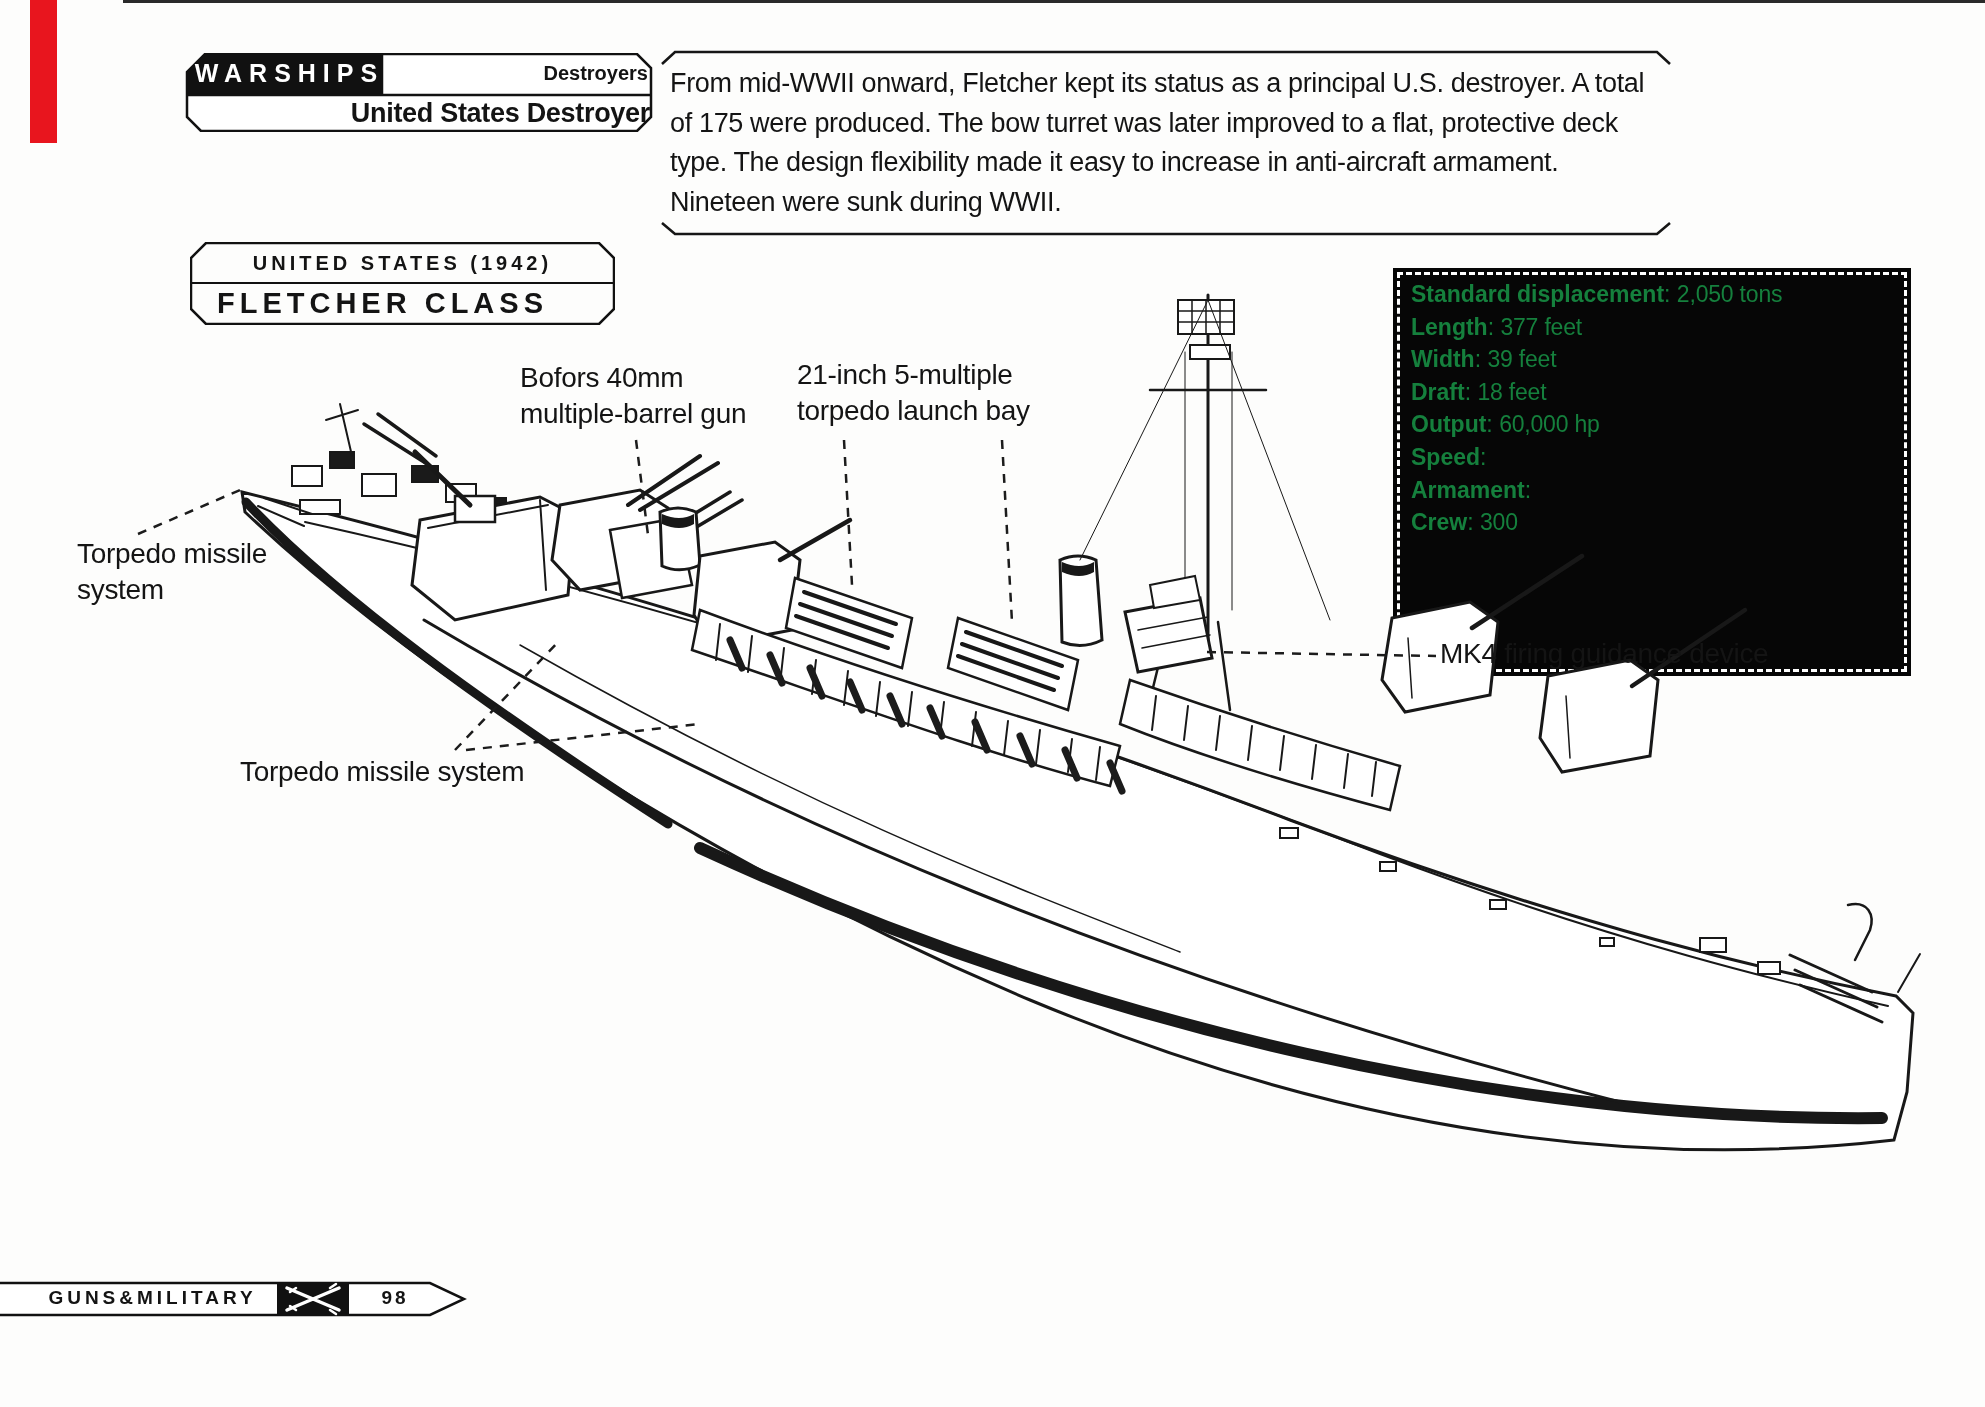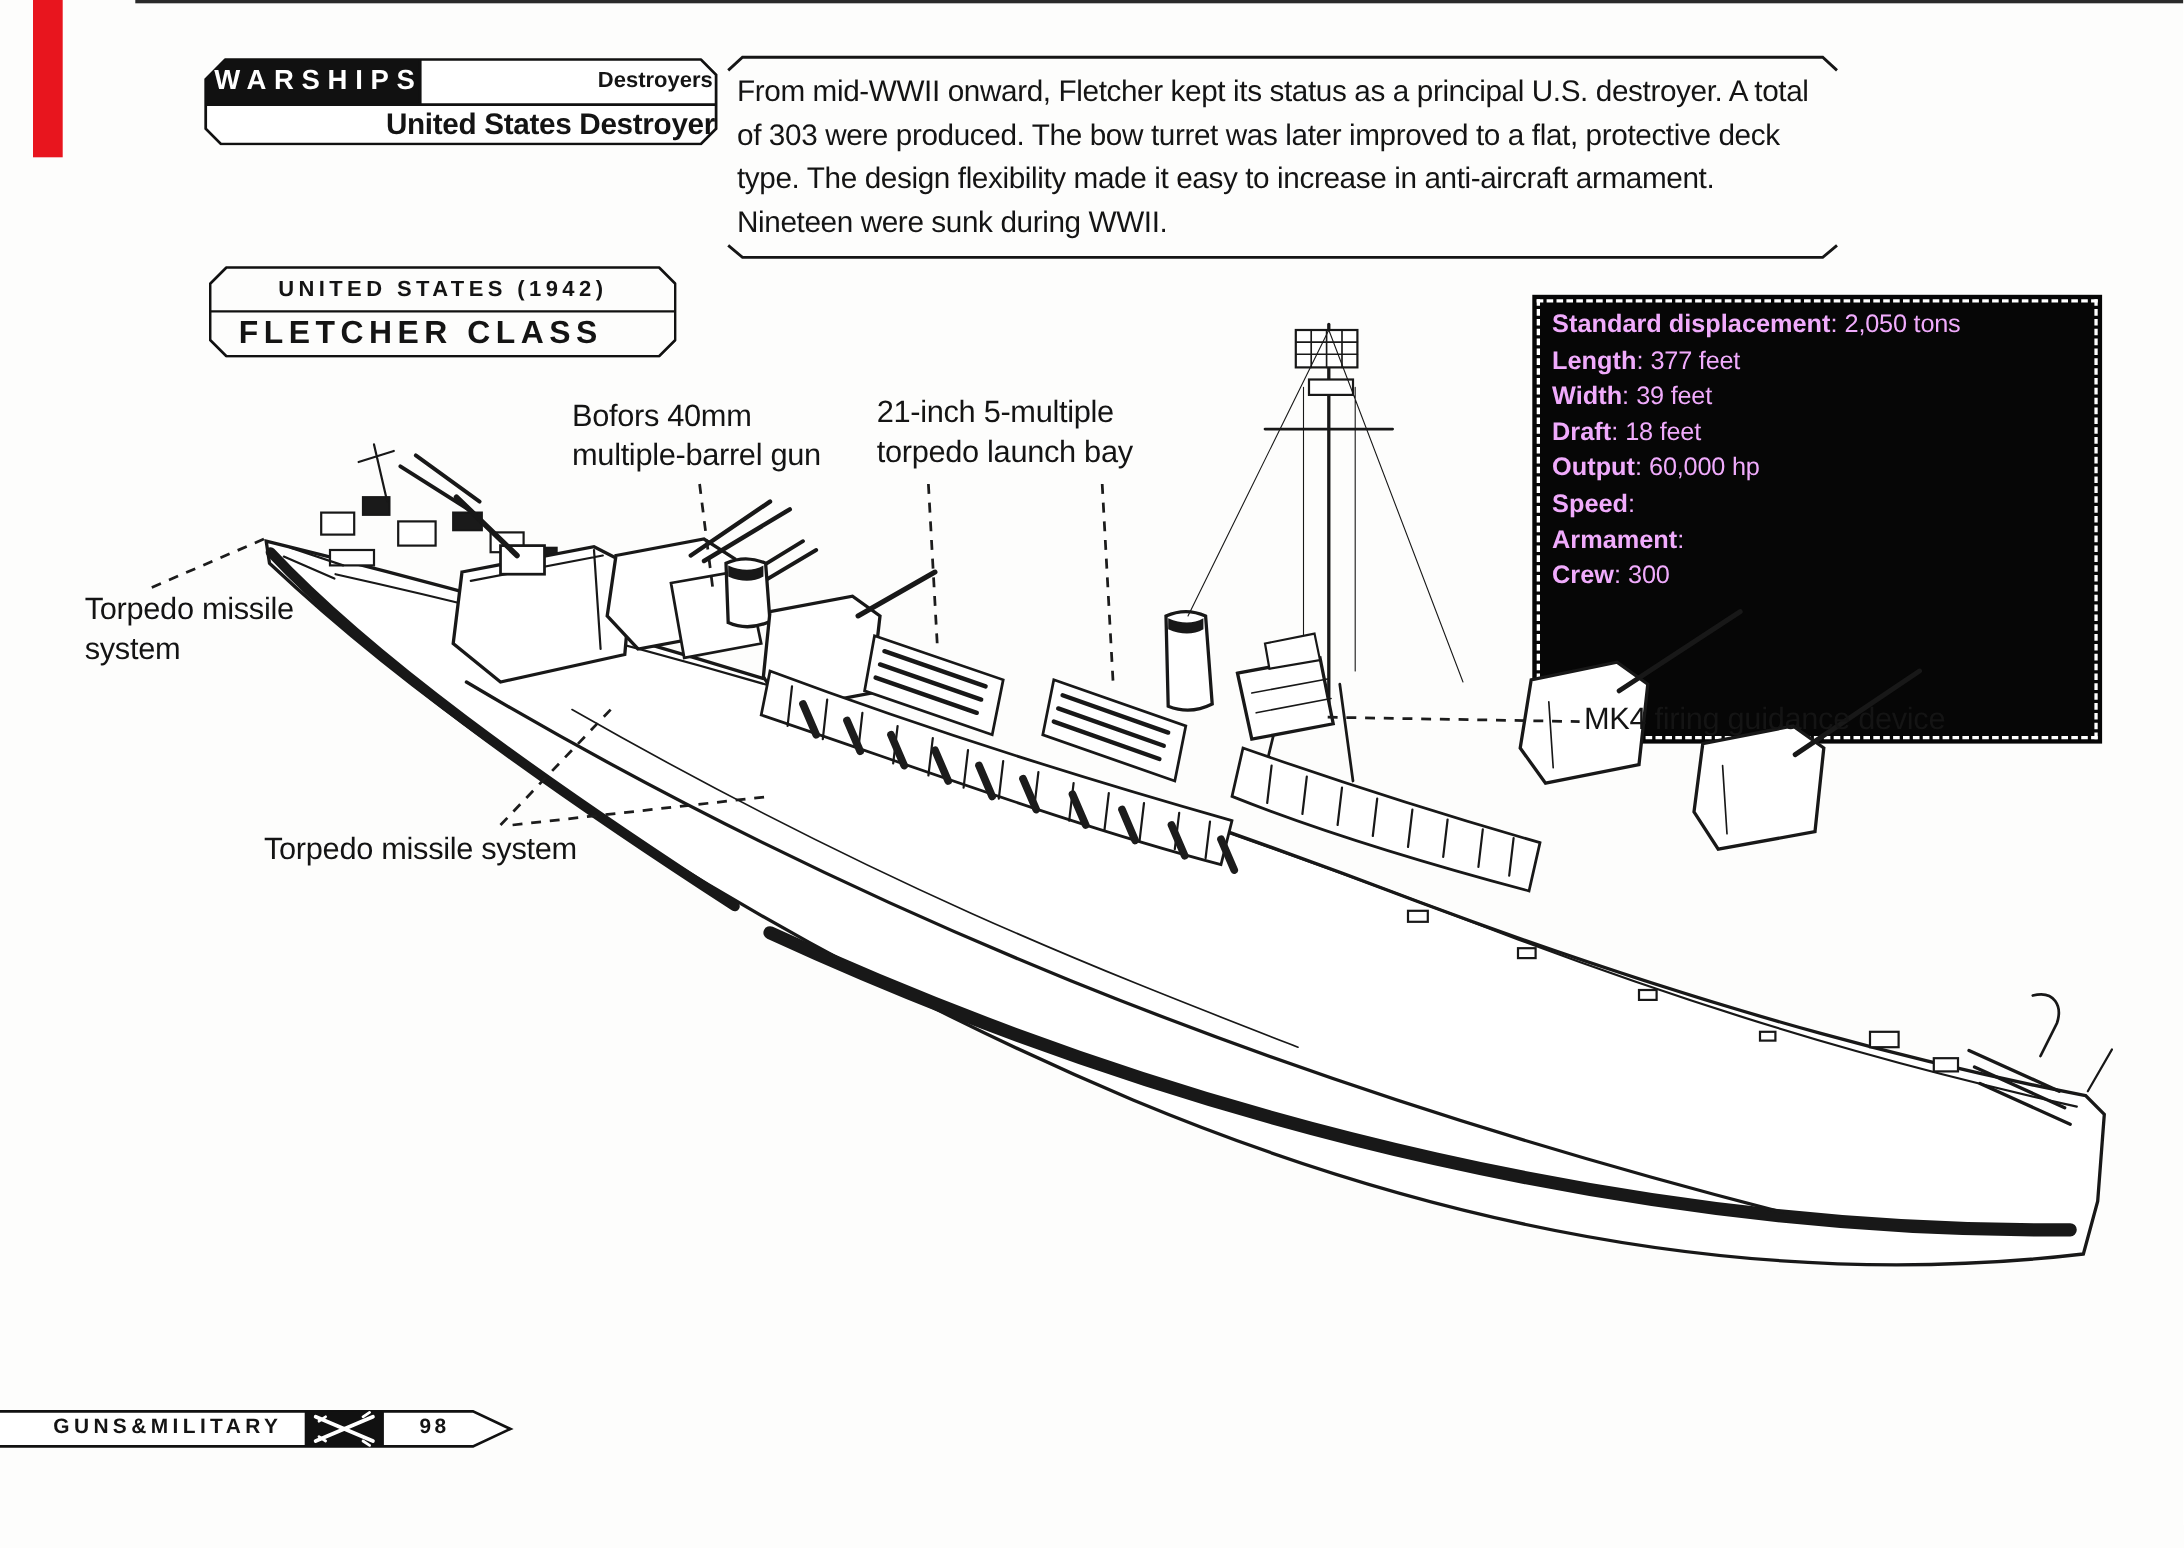--- a/index.html
+++ b/index.html
@@ -20,21 +20,21 @@
       padding-right:14px;font-weight:bold;font-size:27px;letter-spacing:-0.3px;margin-left:16px;}
   
   #intro-text{left:670px;top:64px;width:995px;font-size:27px;line-height:39.5px;letter-spacing:-0.35px;}
   
   #class-plate{left:190px;top:242px;width:425px;height:83px;}
   #country-year{left:190px;top:244px;width:425px;height:39px;display:flex;align-items:center;justify-content:center;
       font-size:20px;font-weight:bold;letter-spacing:4px;}
   #class-name{left:190px;top:284px;width:385px;height:39px;display:flex;align-items:center;justify-content:center;
       font-size:29px;font-weight:bold;letter-spacing:5px;border-radius:19px;}
   
-  #spec-box{left:1393px;top:268px;width:518px;height:408px;background:#060606;color:#f0abfc;}
+  #spec-box{left:1393px;top:268px;width:518px;height:408px;background:#060606;color:#15803d;}
   #spec-border{position:absolute;left:4px;top:4px;right:4px;bottom:4px;border:3px dashed #ffffff;}
   #spec-rows{position:absolute;left:18px;top:10px;right:14px;font-size:23px;line-height:32.6px;}
   .spec-row{display:flex;align-items:flex-start;}
   .spec-key{font-weight:bold;white-space:nowrap;}
   .spec-colon{white-space:pre;}
   .spec-value{flex:1;letter-spacing:-0.2px;}
   
   .callout{font-size:28px;line-height:36px;letter-spacing:-0.3px;}
   #label-bofors{left:520px;top:360px;}
   #label-bay{left:797px;top:357px;}
@@ -62,21 +62,21 @@
     <path d="M20,1 H197 V42 H2 V19 Z" fill="#111111"></path>
     <path d="M197,1 V42 M2,42 H466" stroke="#111111" stroke-width="2.5" fill="none"></path>
   </svg>
   <div class="abs" id="warships-title">WARSHIPS</div>
   <div class="abs" id="destroyers-label">Destroyers</div>
   <div class="abs" id="header-subtitle">United States Destroyer</div>
 
   <svg class="abs" style="left:660px;top:50px;" width="1012" height="16" viewBox="0 0 1012 16">
     <path d="M2,14 L15,2 H997 L1010,14" fill="none" stroke="#161616" stroke-width="2.6"></path>
   </svg>
-  <div class="abs" id="intro-text">From mid-WWII onward, Fletcher kept its status as a principal U.S. destroyer. A total of 303 were produced. The bow turret was later improved to a flat, protective deck type. The design flexibility made it easy to increase in anti-aircraft armament. Nineteen were sunk during WWII.</div>
+  <div class="abs" id="intro-text">From mid-WWII onward, Fletcher kept its status as a principal U.S. destroyer. A total of 175 were produced. The bow turret was later improved to a flat, protective deck type. The design flexibility made it easy to increase in anti-aircraft armament. Nineteen were sunk during WWII.</div>
   <svg class="abs" style="left:660px;top:221px;" width="1012" height="16" viewBox="0 0 1012 16">
     <path d="M2,2 L15,13 H997 L1010,2" fill="none" stroke="#161616" stroke-width="2.6"></path>
   </svg>
 
   <svg class="abs" id="class-plate" width="425" height="83" viewBox="0 0 425 83">
     <path d="M16,1 H409 L424,16 V67 L409,82 H16 L1,67 V16 Z" fill="#fdfdfc" stroke="#111111" stroke-width="2.5"></path>
     <path d="M1,41 H424" stroke="#111111" stroke-width="2" fill="none"></path>
   </svg>
   <div class="abs" id="country-year">UNITED STATES (1942)</div>
   <div class="abs" id="class-name">FLETCHER CLASS</div>

